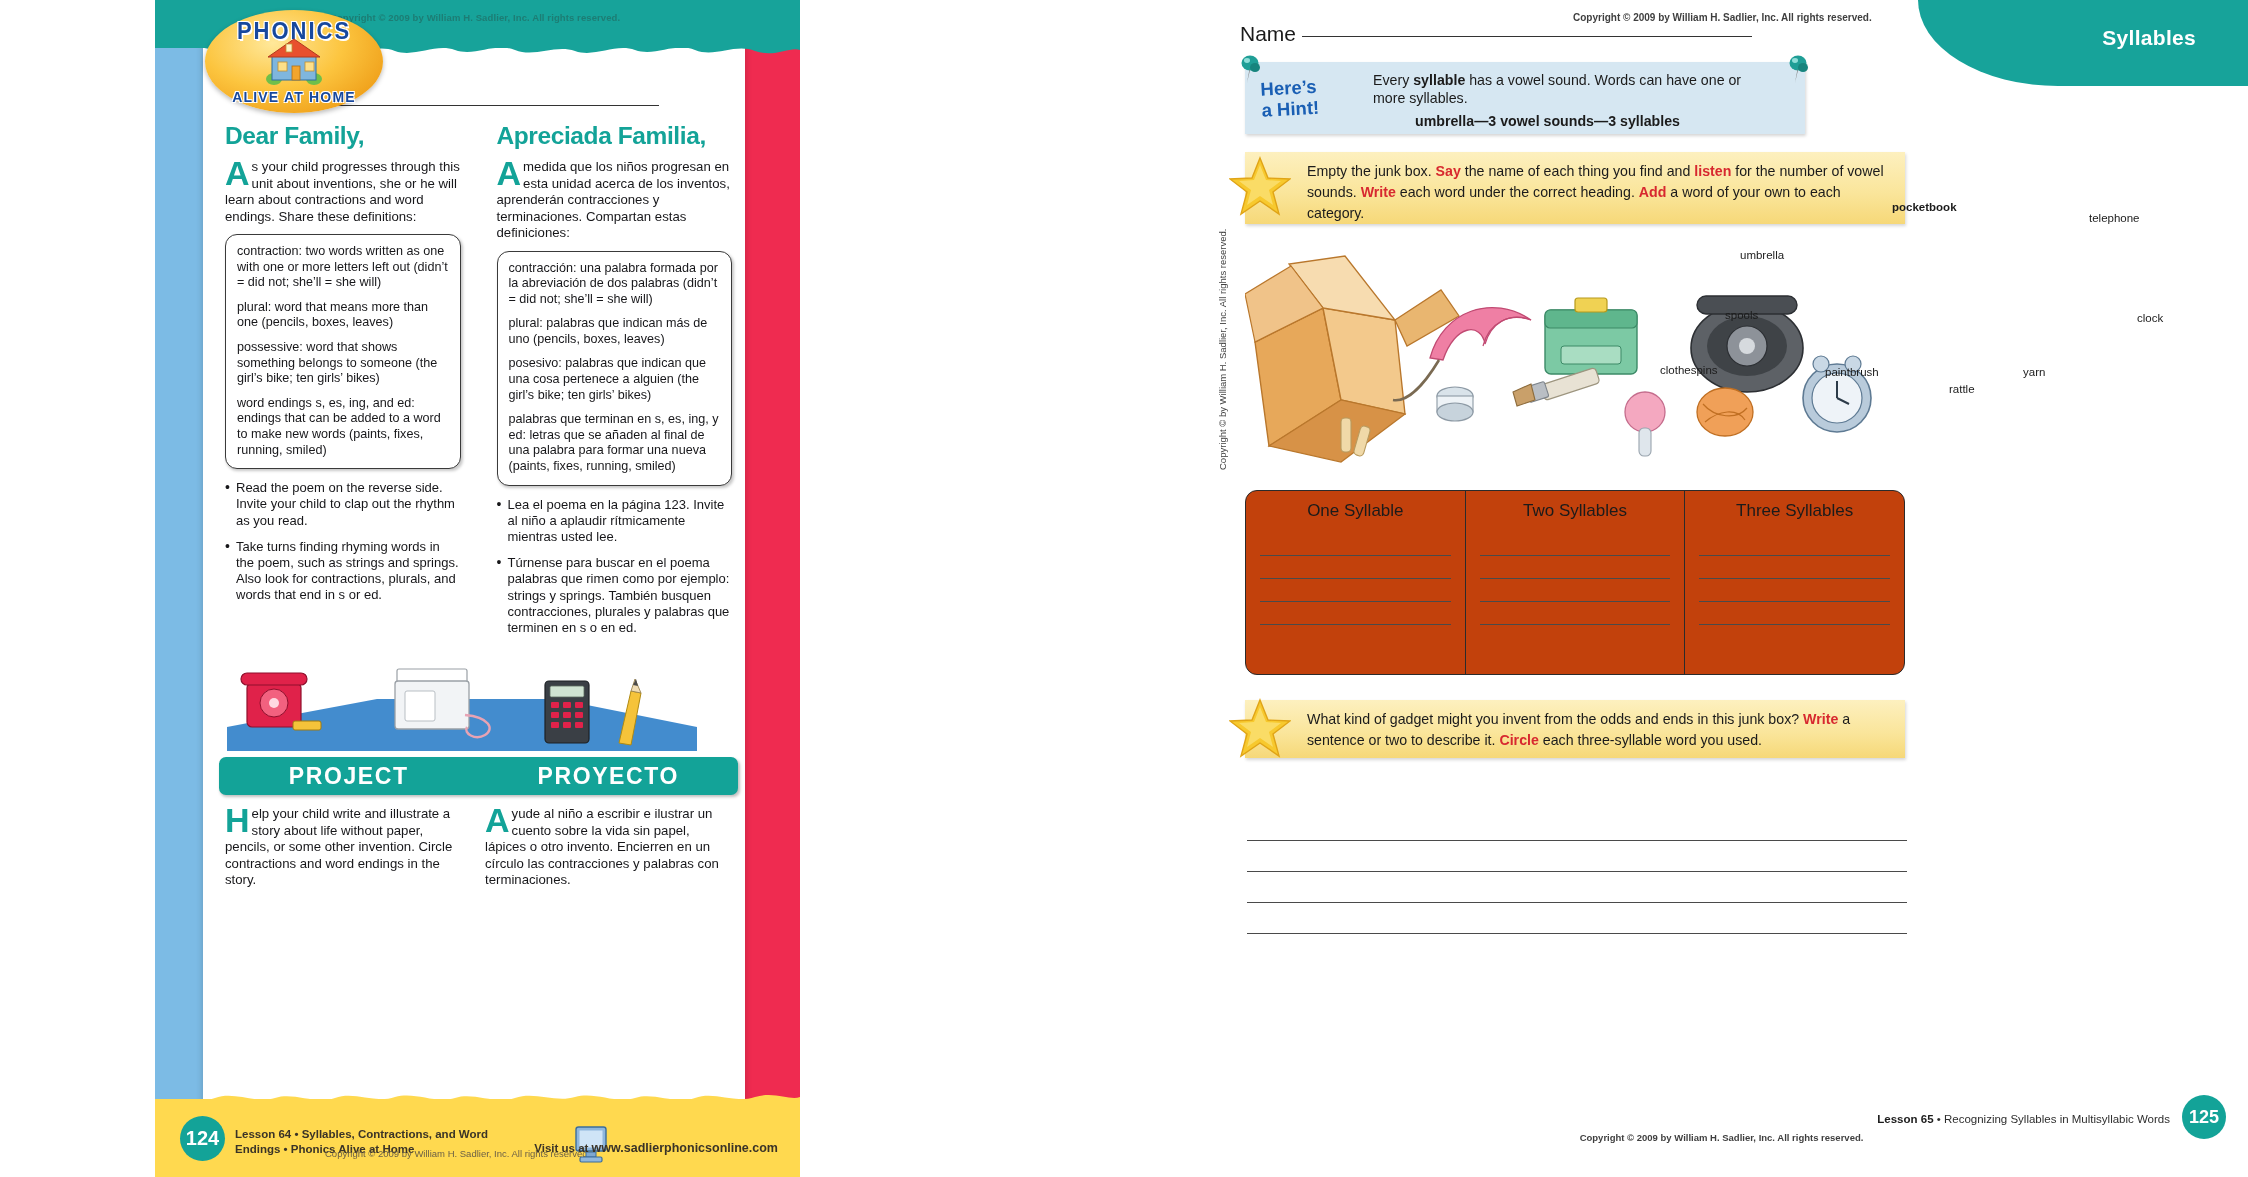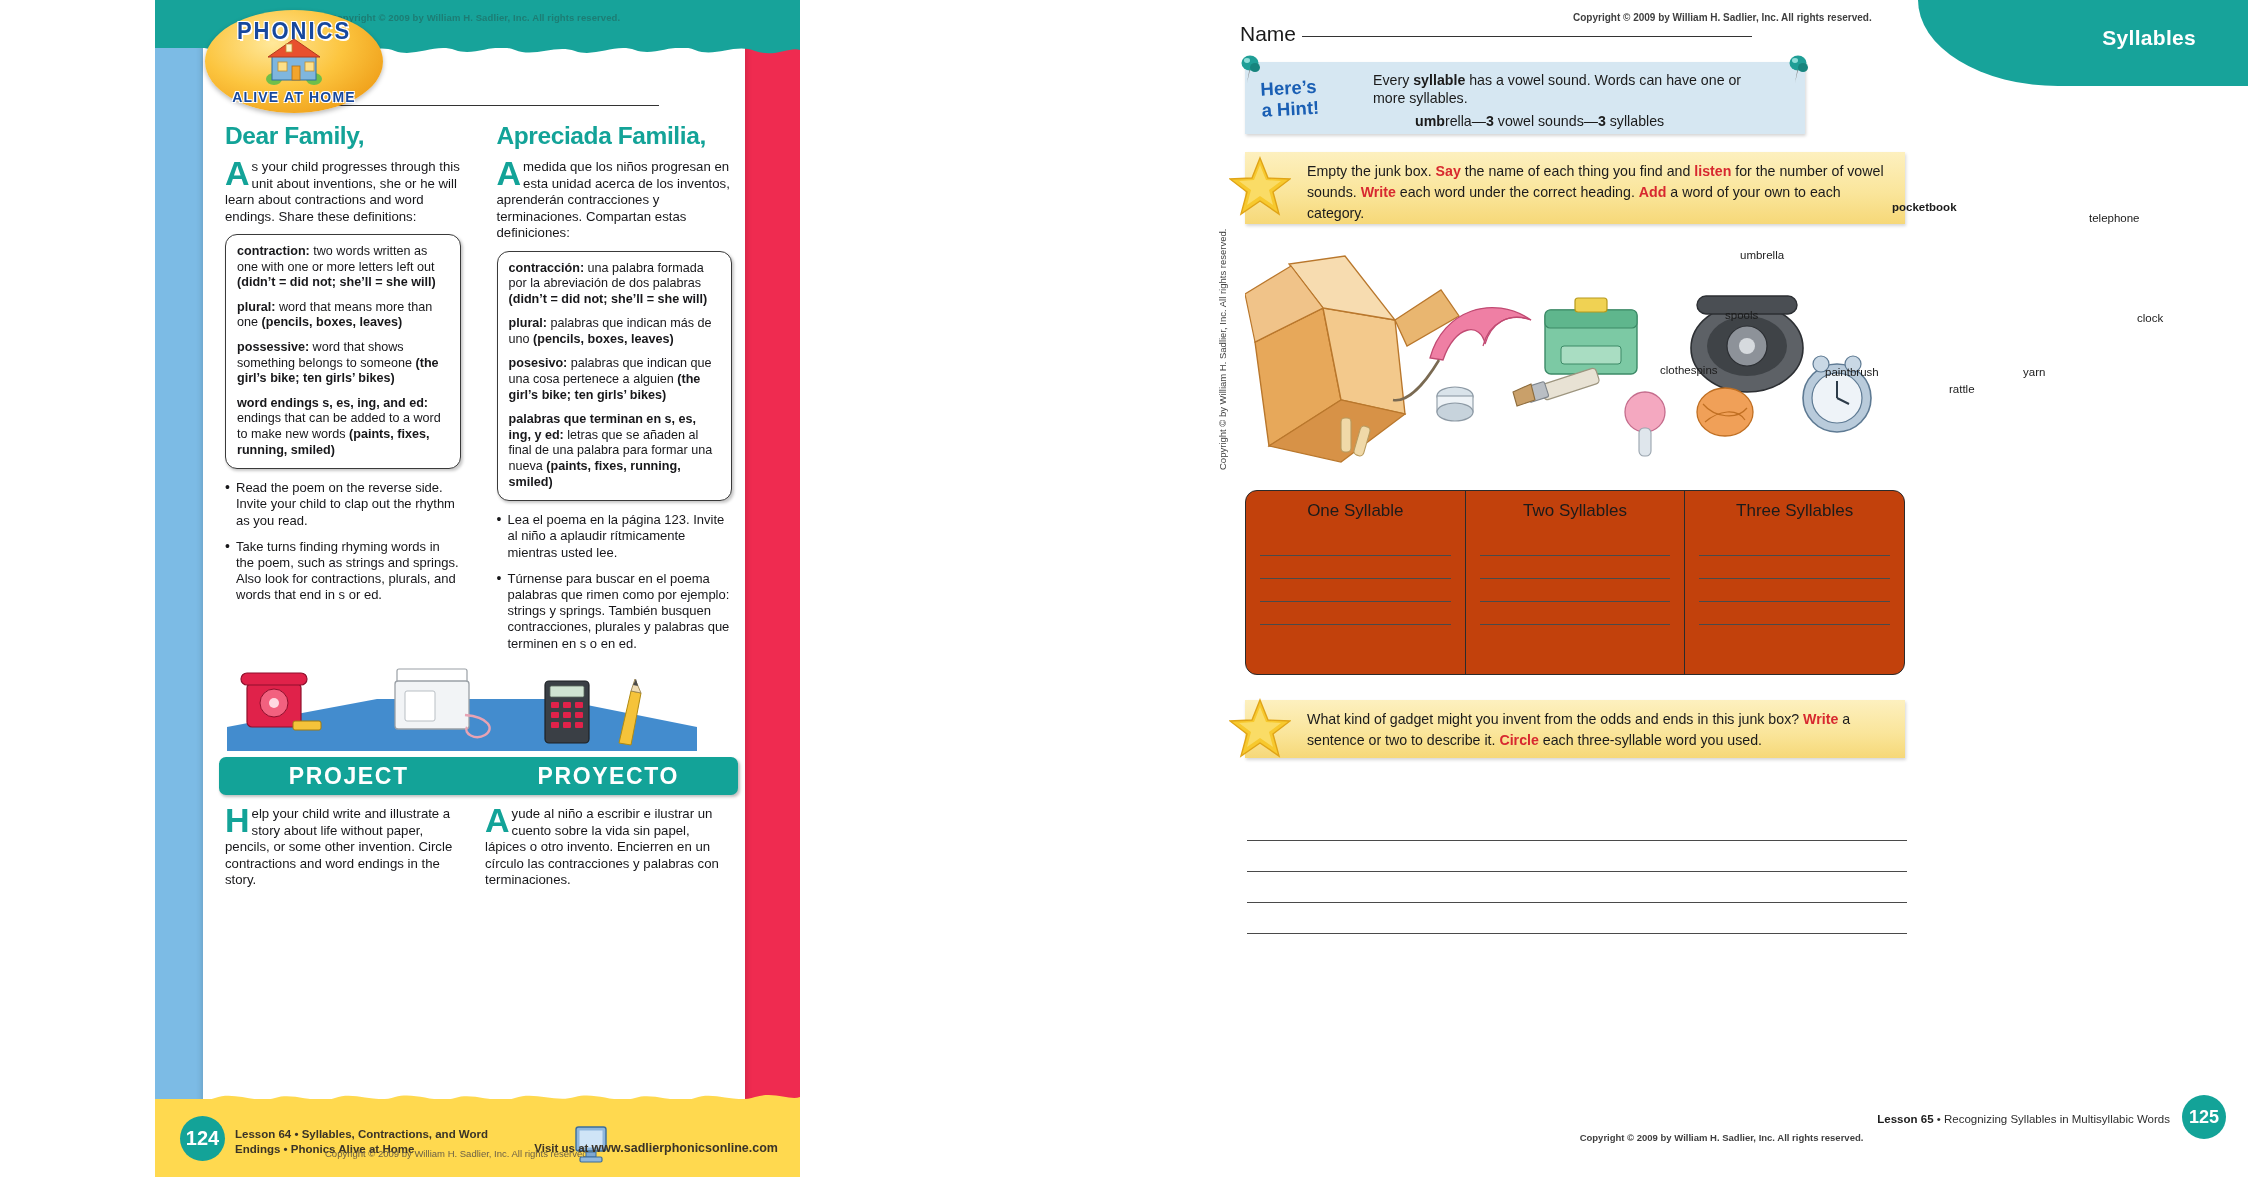--- a/index.html
+++ b/index.html
@@ -97,21 +97,21 @@
     color: #13a398; margin: 1px 2px 0 0;
   }
   .defbox {
     border: 1.4px solid #3a3a3a; border-radius: 12px;
     padding: 9px 11px 10px 11px; margin-top: 9px;
     background: #fff;
     box-shadow: 1.5px 2px 3px rgba(0,0,0,.22);
   }
   .defbox p { font-size: 12.6px; line-height: 15.6px; margin-bottom: 9px; color:#17171a; }
   .defbox p:last-child { margin-bottom: 0; }
-  .defbox b { font-weight: bold; }
+  .defbox b { font-weight: normal; }
   .bullets { margin-top: 11px; }
   .bullets li {
     list-style: none; position: relative; padding-left: 11px;
     font-size: 13px; line-height: 16.2px; margin-bottom: 10px; color:#17171a;
   }
   .bullets li:before {
     content: "•"; position: absolute; left: 0; top: -1px; font-size: 14px;
   }
 
   .project-band {
@@ -188,21 +188,21 @@
   }
   .hint-label {
     position: absolute; left: 16px; top: 14px; width: 105px;
     color: #1a5fb4; font-weight: bold; font-size: 18.5px;
     line-height: 21px; transform: rotate(-3deg);
   }
   .hint-text {
     position: absolute; left: 128px; top: 9px; right: 50px;
     font-size: 14.2px; line-height: 18px; color: #1b1b1b;
   }
-  .hint-example { margin-top: 5px; padding-left: 42px; }
+  .hint-example { margin-top: 5px; padding-left: 42px; font-weight: bold; }
   .pin { position:absolute; width: 26px; height: 30px; }
   .star-box {
     position: absolute; background: linear-gradient(180deg,#fdf0bf 0%, #fae59a 58%, #f6d878 100%);
     box-shadow: 1px 2px 3px rgba(0,0,0,.16);
   }
   .star-icon { position:absolute; width: 62px; height: 60px; }
   .star-text { font-size: 14.2px; line-height: 21px; color: #1b1b1b; }
   .em-red { color: #d7282f; font-weight: bold; }
   .junk-art { position: absolute; left: 50px; top: 250px; width: 700px; height: 230px; }
   .table-box {

